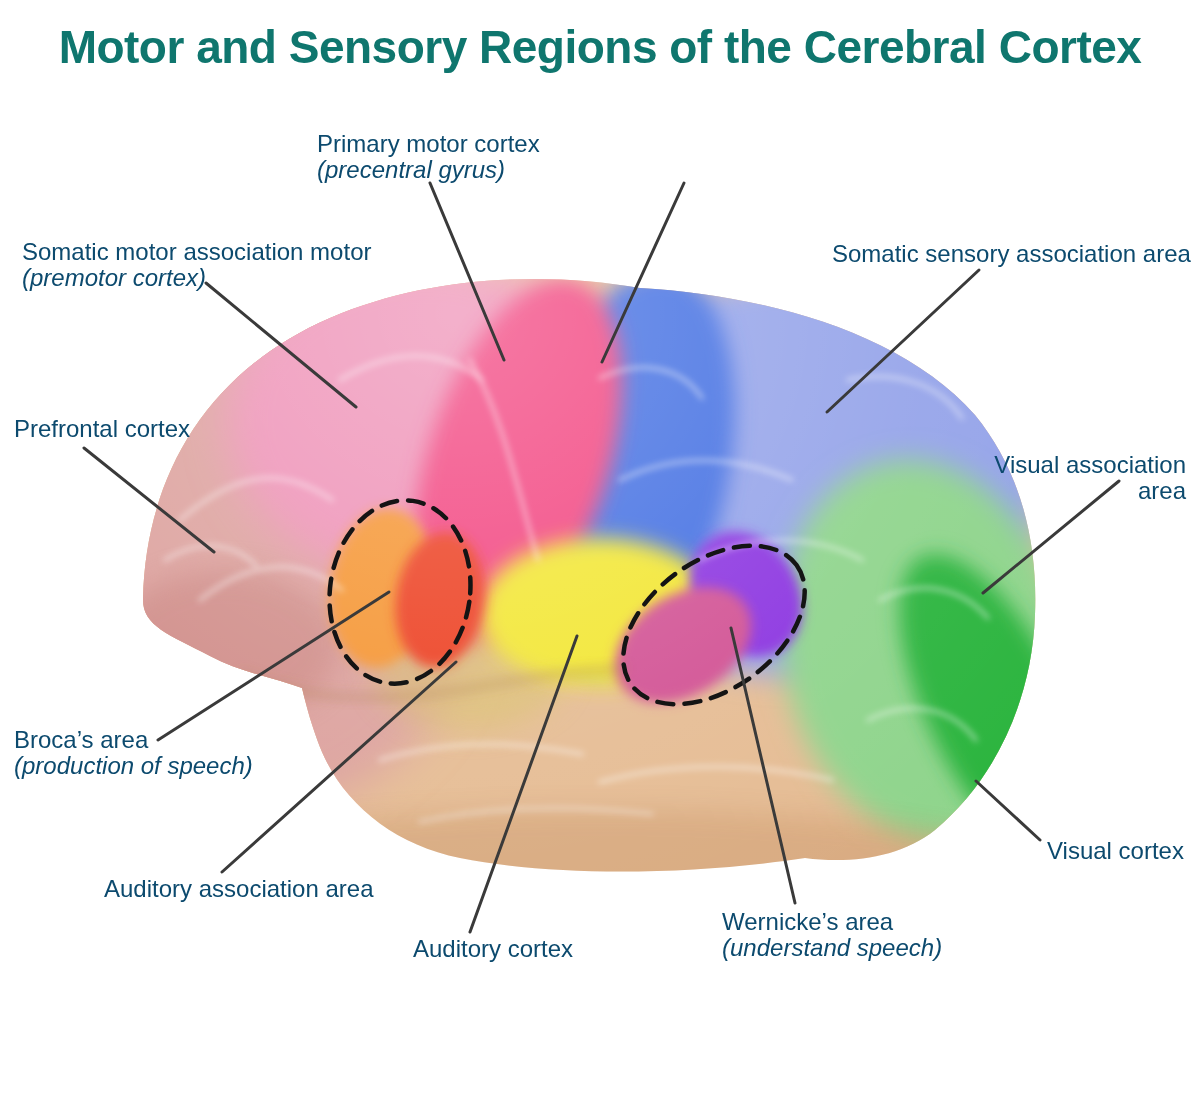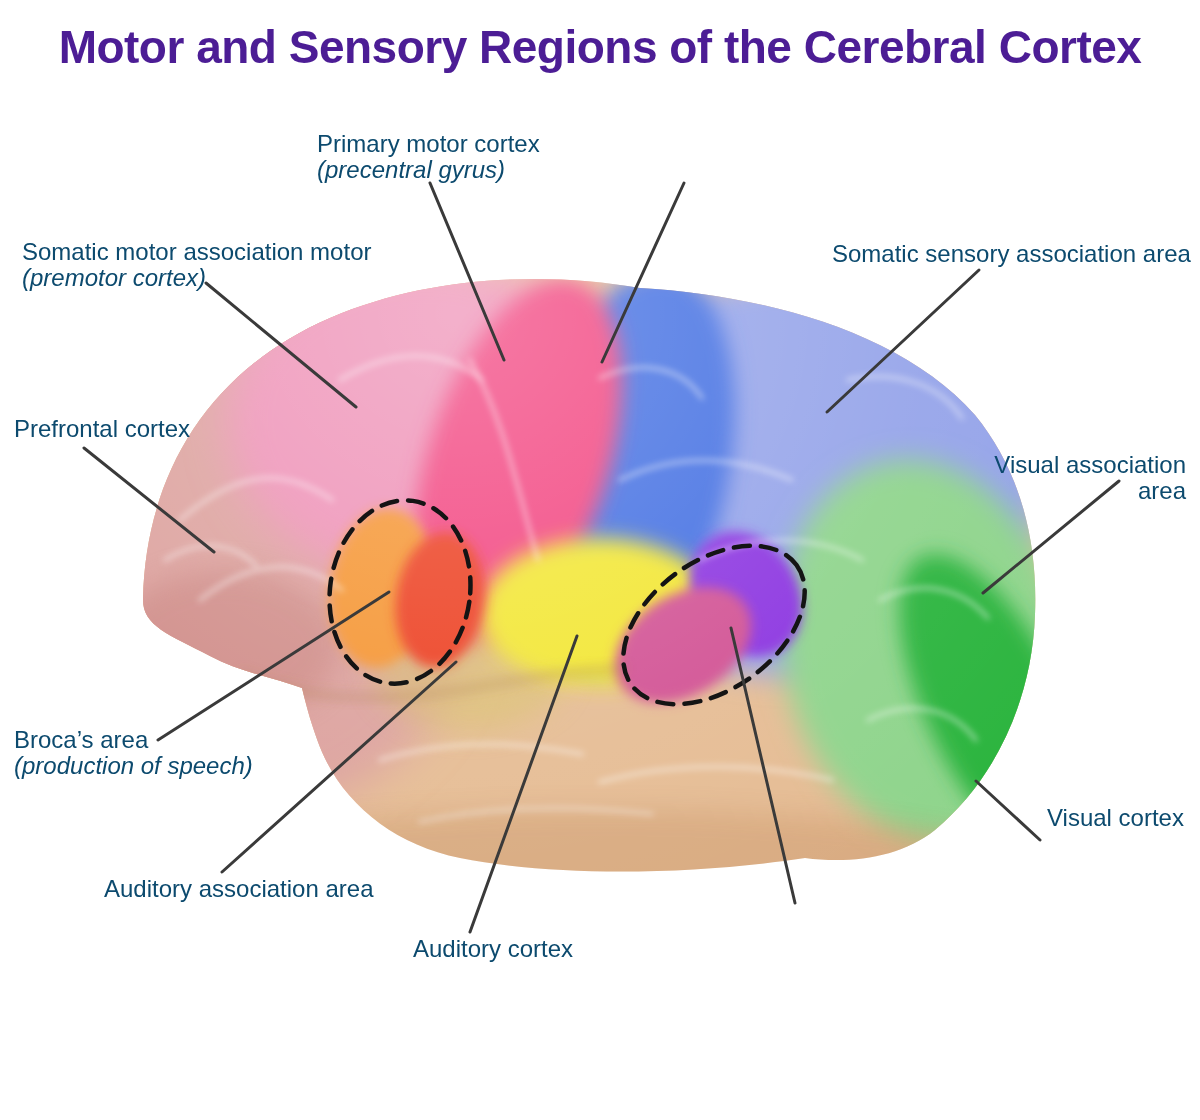--- a/index.html
+++ b/index.html
@@ -4,21 +4,21 @@
 <style>
   html,body{margin:0;padding:0;}
   body{
     width:1200px;height:1120px;position:relative;overflow:hidden;
     background:#ffffff;font-family:"Liberation Sans", sans-serif;color:#1c1c1c;
   }
   .stage{position:absolute;inset:0;}
   svg{position:absolute;top:0;left:0;}
   .title{
     position:absolute;top:20px;left:0;width:1200px;text-align:center;
-    font-size:46px;font-weight:700;letter-spacing:-0.5px;color:#4c1d95;
+    font-size:46px;font-weight:700;letter-spacing:-0.5px;color:#0f766e;
   }
   .label{
     position:absolute;font-size:24px;line-height:26px;color:#0c4a6e;white-space:nowrap;
   }
   .label .sub{font-style:italic;display:block;}
   .label.right{text-align:right;white-space:normal;}
 </style>
 </head>
 <body>
 
@@ -165,18 +165,22 @@
   </div>
 
   <div class="label" style="left:104px;top:876px;">
     <span>Auditory association area</span>
   </div>
 
   <div class="label" style="left:413px;top:936px;">
     <span>Auditory cortex</span>
   </div>
 
+  <div class="label" style="left:722px;top:909px;">
+    <span>Wernicke’s area</span>
+    <span class="sub">(understand speech)</span>
+  </div>
 
-  <div class="label" style="left:1047px;top:805px;">
+  <div class="label" style="left:1047px;top:838px;">
     <span>Visual cortex</span>
   </div>
 
 </div>
 
 </body></html>

